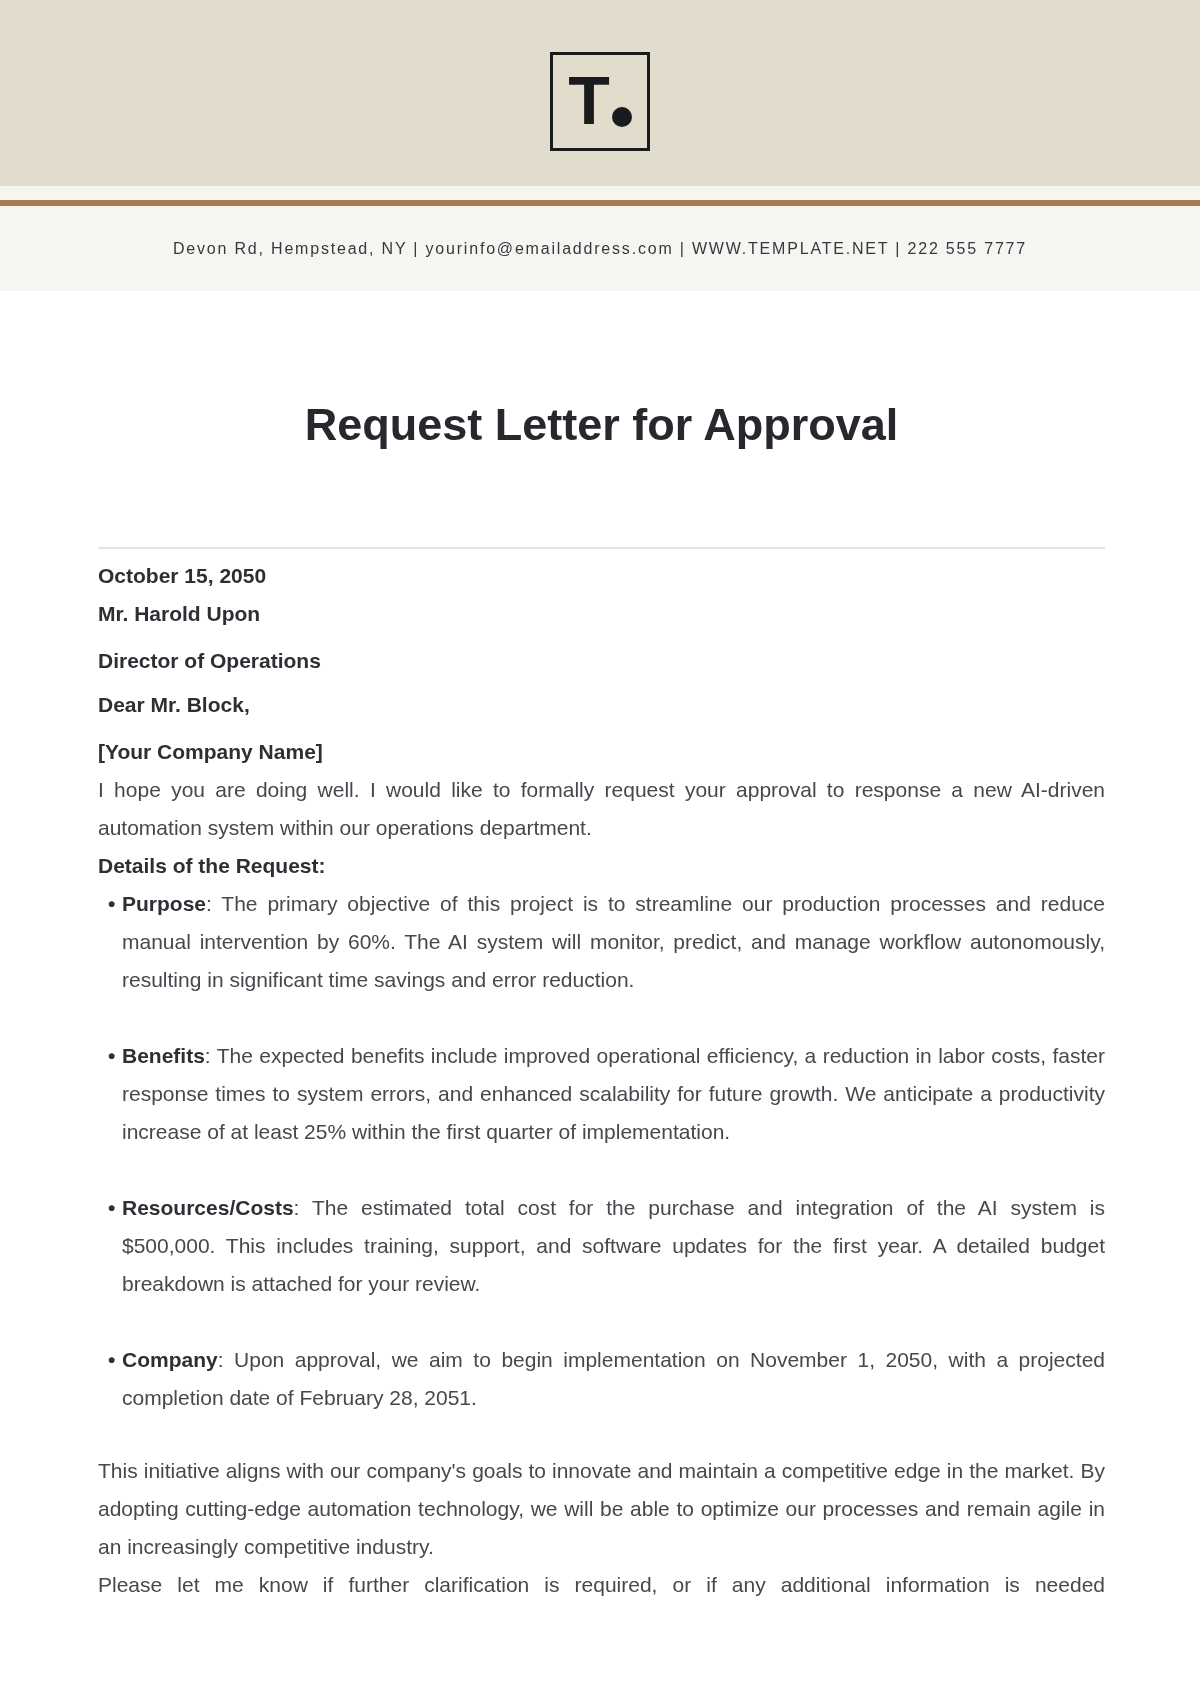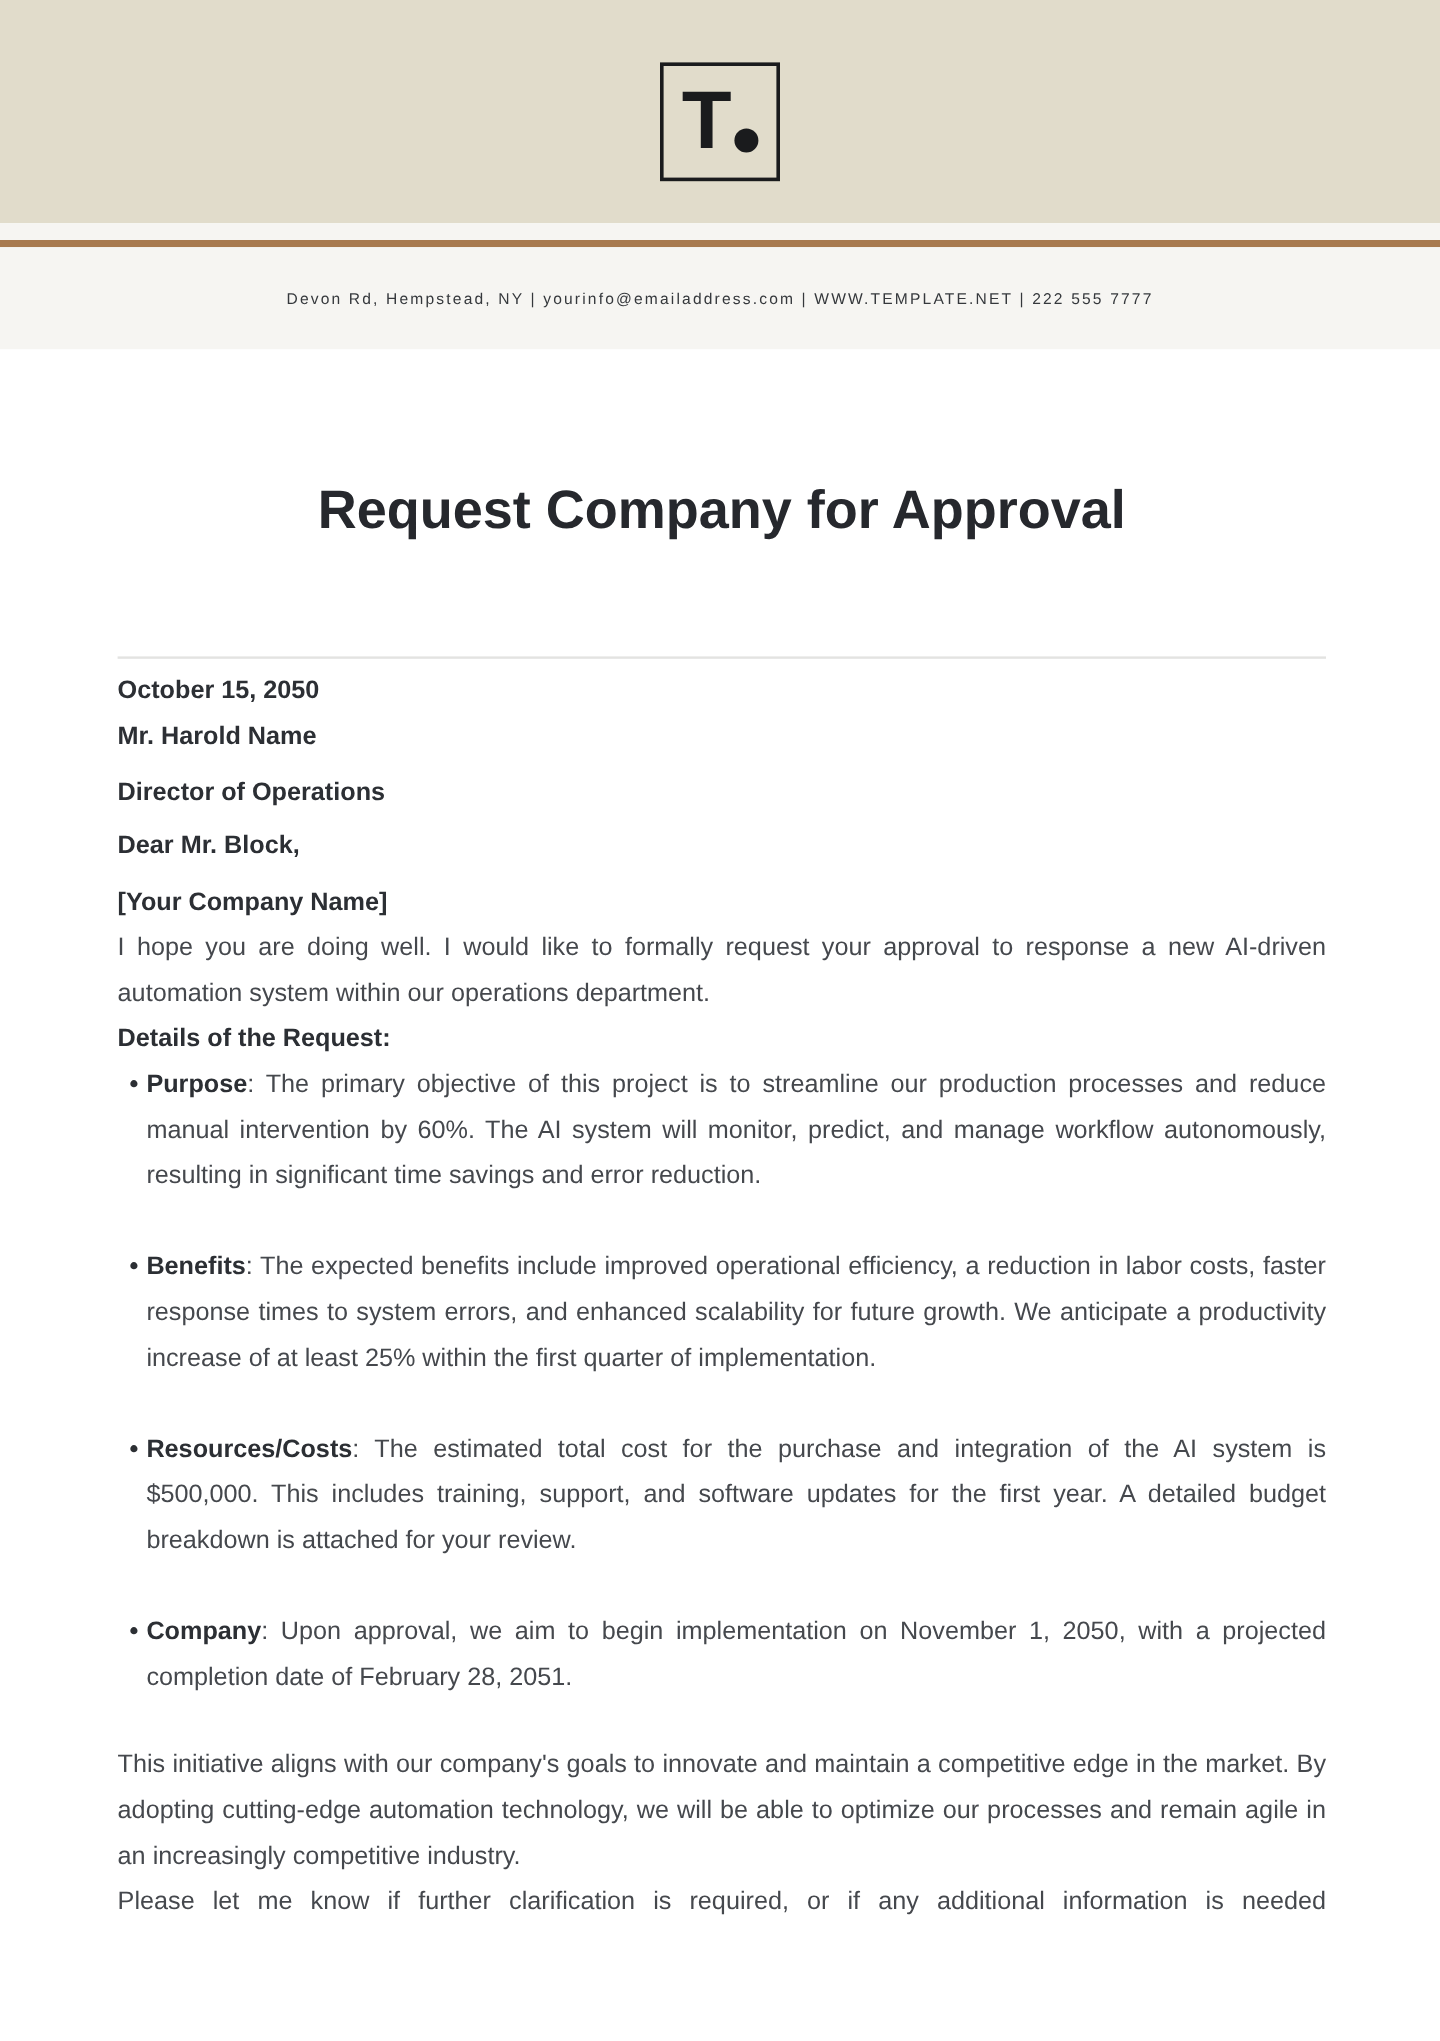--- a/index.html
+++ b/index.html
@@ -38,21 +38,21 @@
     width:20px;height:20px;border-radius:50%;
     background:var(--logo);margin-left:3px;margin-top:30px;
   }
   .header-strip{height:14px;background:var(--band);}
   .accent-rule{height:6px;background:var(--rule);}
   .contact-bar{
     height:85px;background:var(--band);
     display:flex;align-items:center;justify-content:center;
   }
   .contact-text{
-    font-size:13px;letter-spacing:1.8px;color:#35383c;
+    font-size:16px;letter-spacing:1.8px;color:#35383c;
     white-space:nowrap;
   }
   
   .letter{padding:0 95px 0 98px;font-size:21px;line-height:38px;}
   .letter-title{
     margin:107px 0 0 0;text-align:center;
     font-size:45px;line-height:54px;font-weight:700;color:var(--title);
     letter-spacing:0;
   }
   .title-divider{border:none;border-top:2px solid var(--divider);margin:95px 0 0 0;}
@@ -88,25 +88,25 @@
   </div>
   <div class="header-strip"></div>
   <div class="accent-rule"></div>
 
   <div class="contact-bar">
     <span class="contact-text">Devon Rd, Hempstead, NY | yourinfo@emailaddress.com | WWW.TEMPLATE.NET | 222 555 7777</span>
   </div>
 
   <div class="letter">
 
-    <h1 class="letter-title">Request Company for Approval</h1>
+    <h1 class="letter-title">Request Letter for Approval</h1>
     <hr class="title-divider">
 
     <p class="hdr-line m-date">October 15, 2050</p>
-    <p class="hdr-line">Mr. Harold Name</p>
+    <p class="hdr-line">Mr. Harold Upon</p>
     <p class="hdr-line m-jobtitle">Director of Operations</p>
     <p class="hdr-line m-salutation">Dear Mr. Block,</p>
     <p class="hdr-line m-company">[Your Company Name]</p>
 
     <p class="para">I hope you are doing well. I would like to formally request your approval to response a new AI-driven automation system within our operations department.</p>
 
     <p class="hdr-line">Details of the Request:</p>
 
     <ul class="bullets">
       <li>

